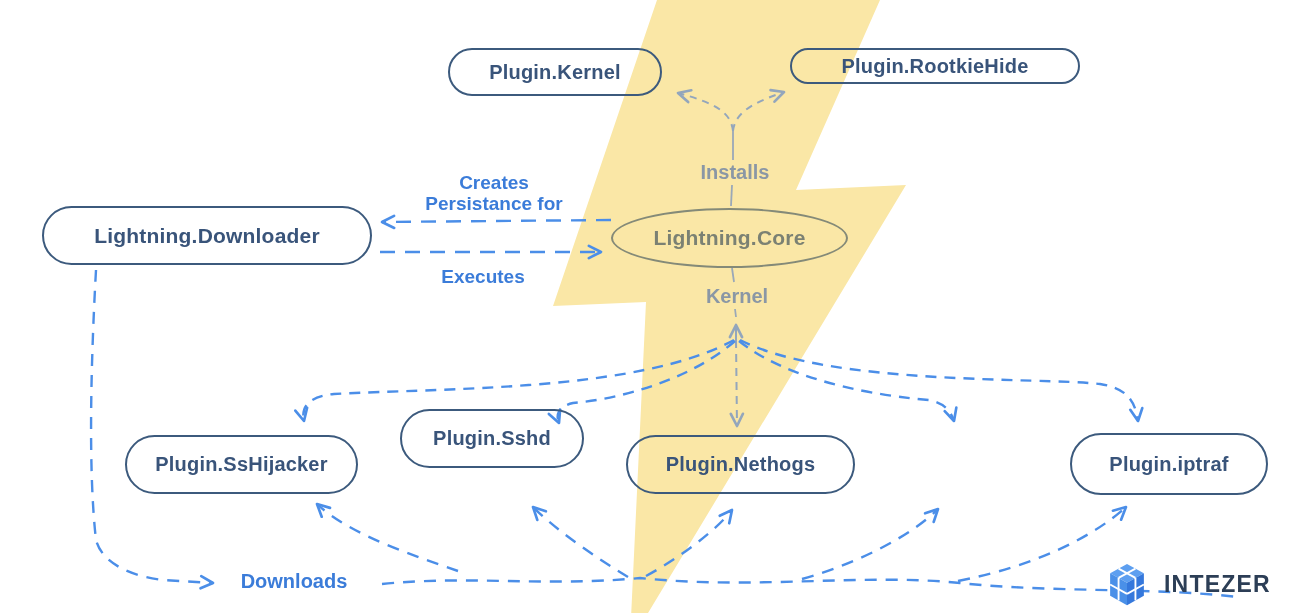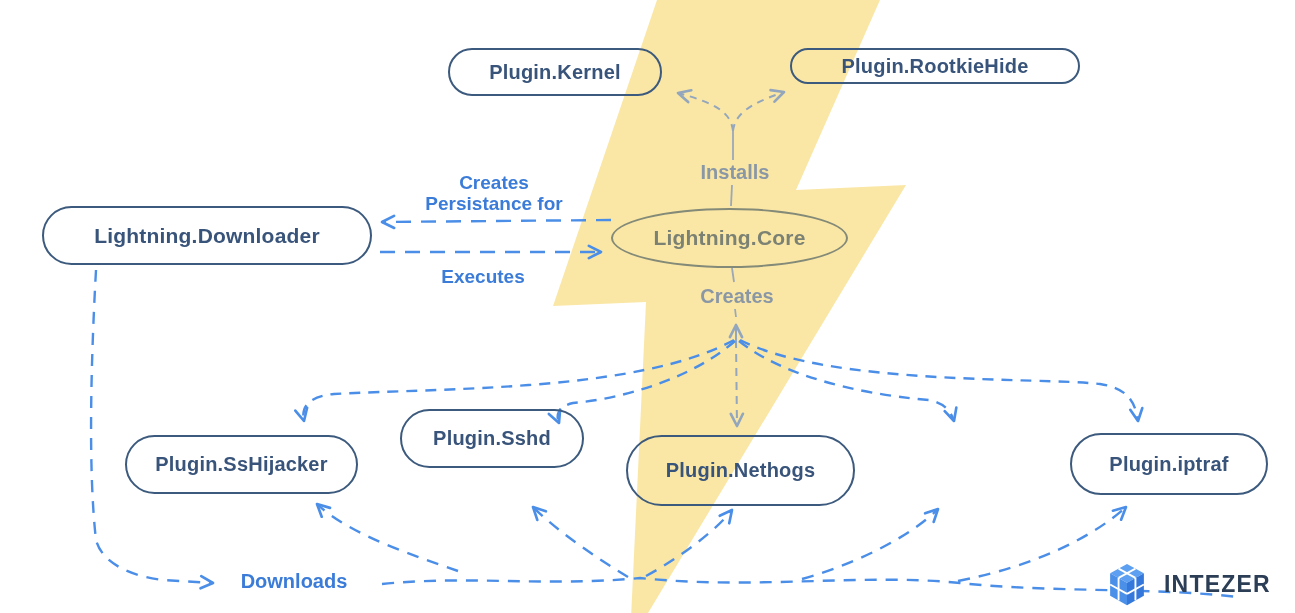--- a/index.html
+++ b/index.html
@@ -84,32 +84,32 @@
   <div class="node" style="left:790px;top:48px;width:290px;height:36px;">Plugin.RootkieHide</div>
 
   <div class="node" style="left:42px;top:206px;width:330px;height:59px;font-size:21px;">Lightning.Downloader</div>
 
   <div class="node" style="left:125px;top:435px;width:233px;height:59px;">Plugin.SsHijacker</div>
 
   <div class="node core" style="left:611px;top:208px;width:237px;height:60px;">Lightning.Core</div>
 
   <div class="node" style="left:400px;top:409px;width:184px;height:59px;">Plugin.Sshd</div>
 
-  <div class="node" style="left:626px;top:435px;width:229px;height:71px;">Plugin.Nethogs</div>
+  <div class="node" style="left:626px;top:435px;width:229px;height:59px;">Plugin.Nethogs</div>
 
 
   <div class="node" style="left:1070px;top:433px;width:198px;height:62px;">Plugin.iptraf</div>
 
   <div class="lbl" style="left:408px;top:172px;width:172px;">Creates Persistance for</div>
 
   <div class="lbl" style="left:418px;top:266px;width:130px;">Executes</div>
 
   <div class="lbl gray" style="left:680px;top:161px;width:110px;">Installs</div>
 
-  <div class="lbl gray" style="left:682px;top:285px;width:110px;">Creates</div>
+  <div class="lbl gray" style="left:682px;top:285px;width:110px;">Kernel</div>
 
   <div class="lbl" style="left:226px;top:570px;width:136px;font-size:20px;">Downloads</div>
 
   <div id="logo">
     <svg width="42" height="45" viewBox="0 0 44 48">
       <polygon points="22,2 40,12 22,22 4,12" fill="#5D9FF0"></polygon>
       <polygon points="4,12 22,22 22,46 4,36" fill="#4A90E8"></polygon>
       <polygon points="40,12 22,22 22,46 40,36" fill="#3578DC"></polygon>
       <g stroke="#ffffff" stroke-width="2" fill="none">
         <path d="M13,7 L31,17"></path>

